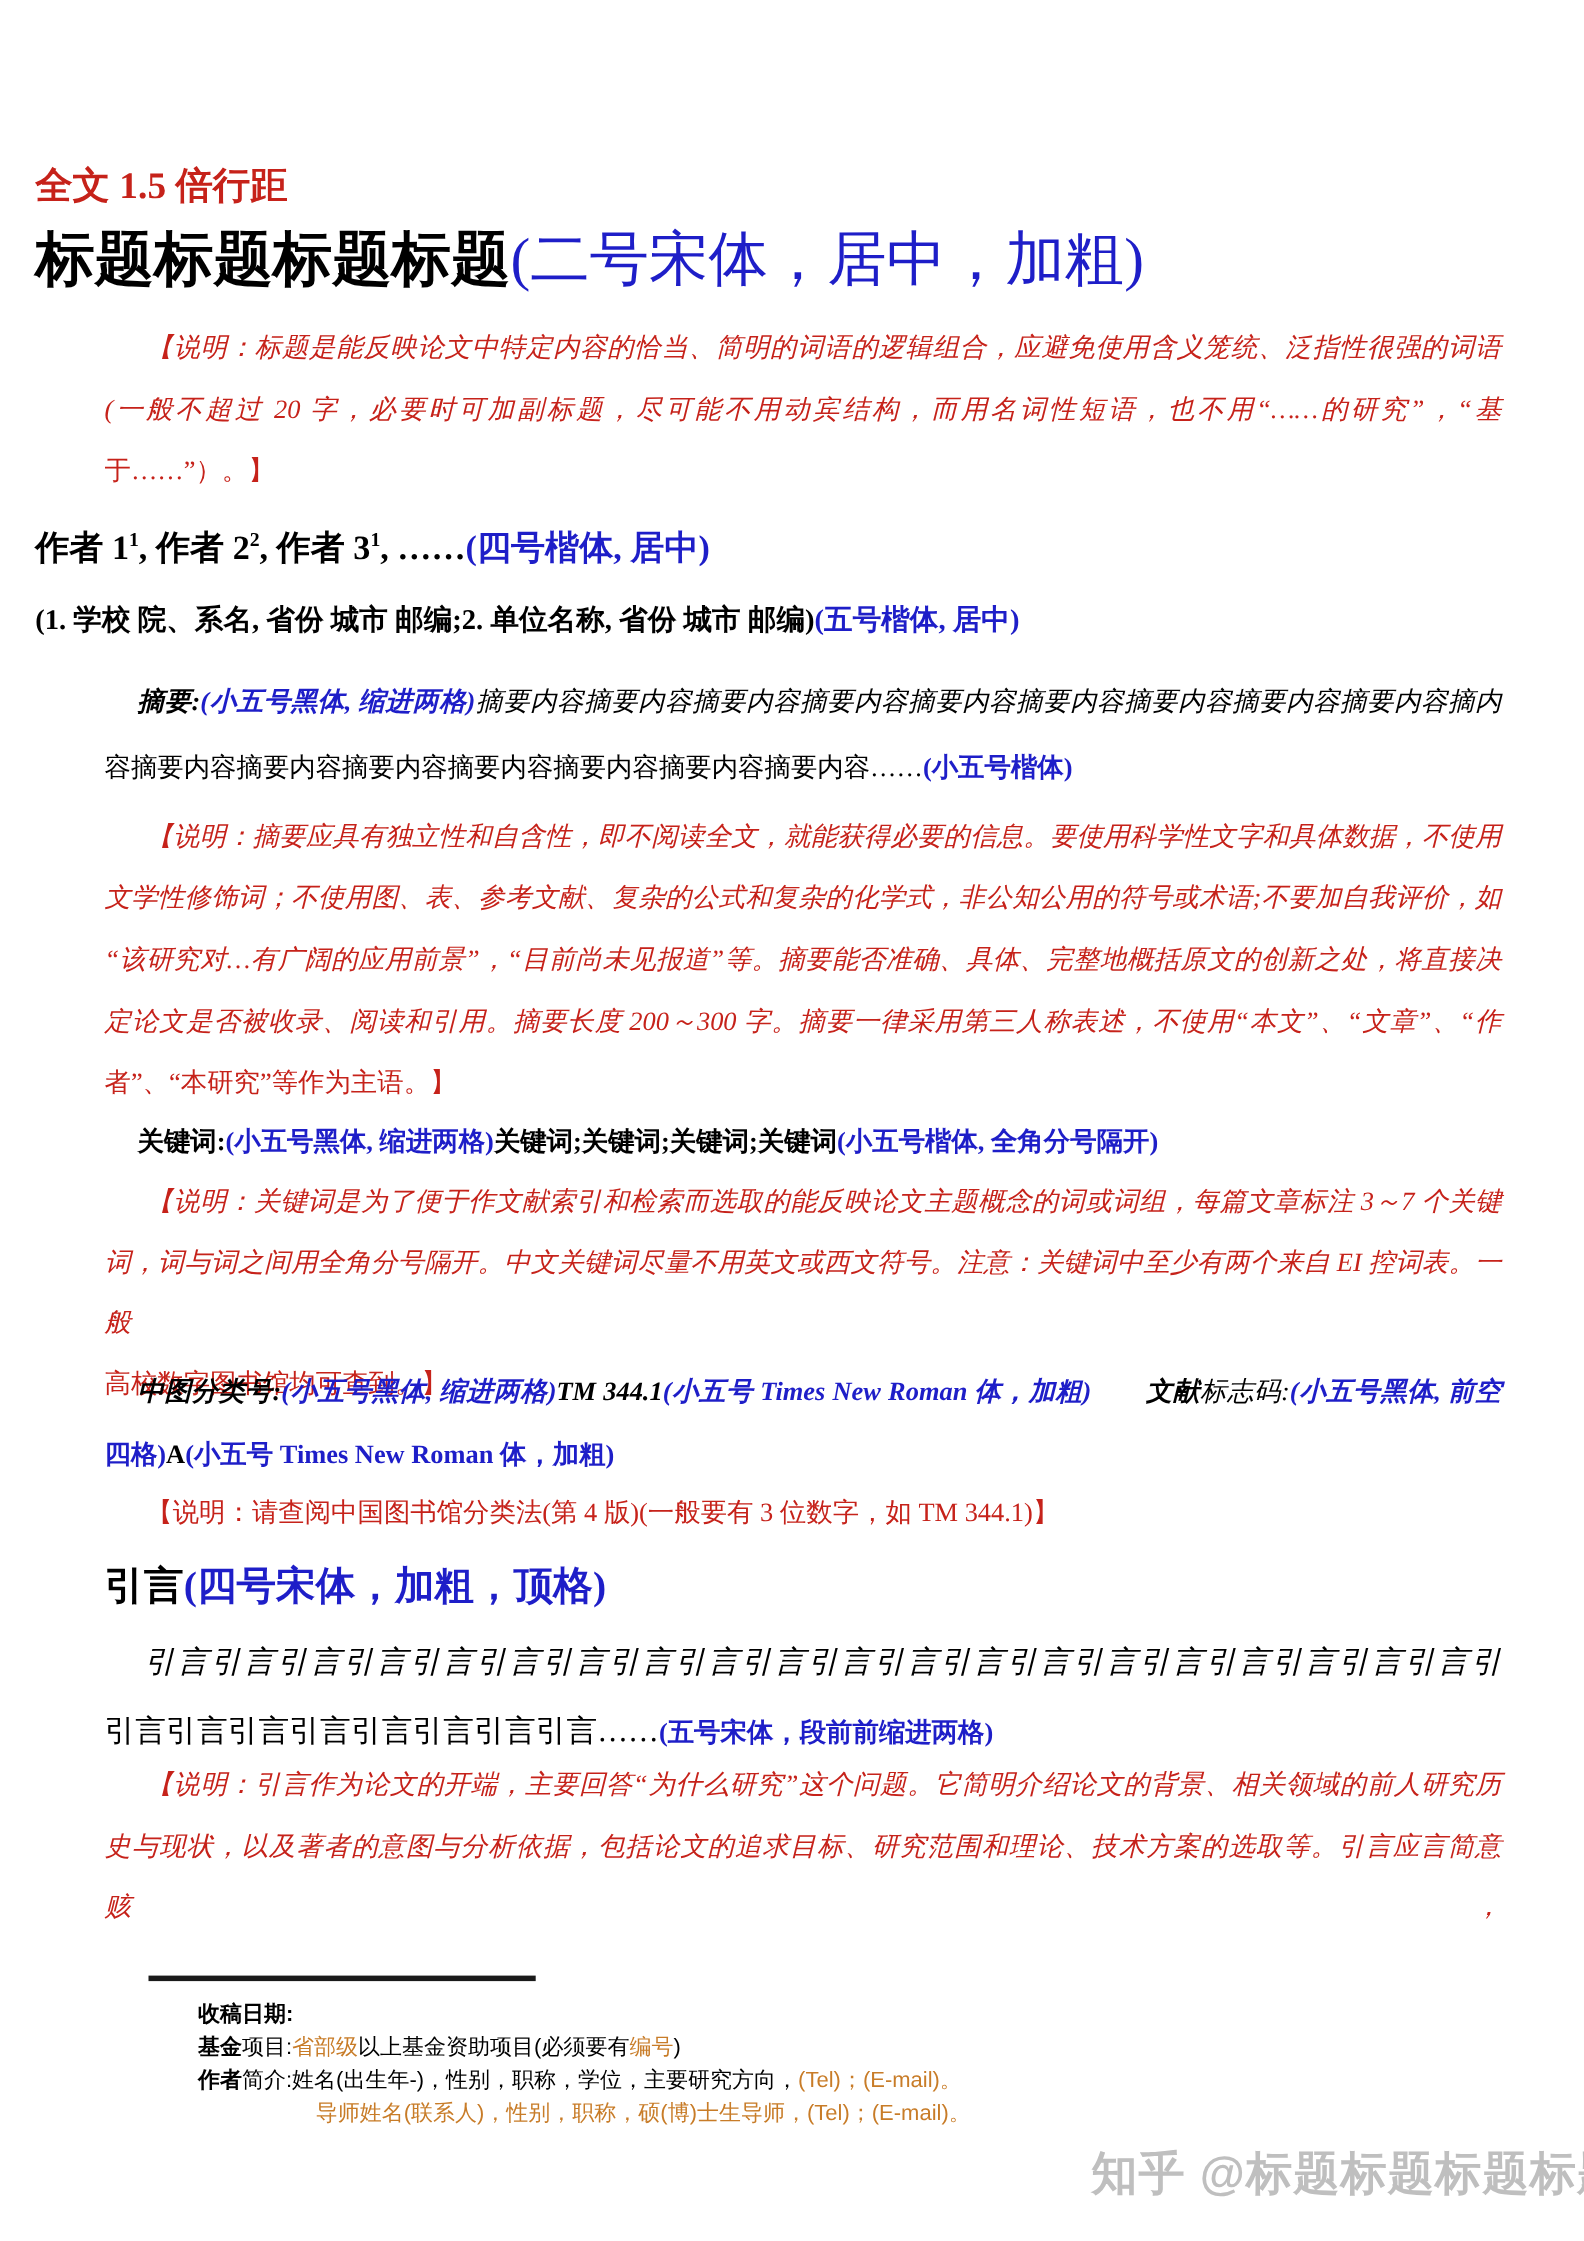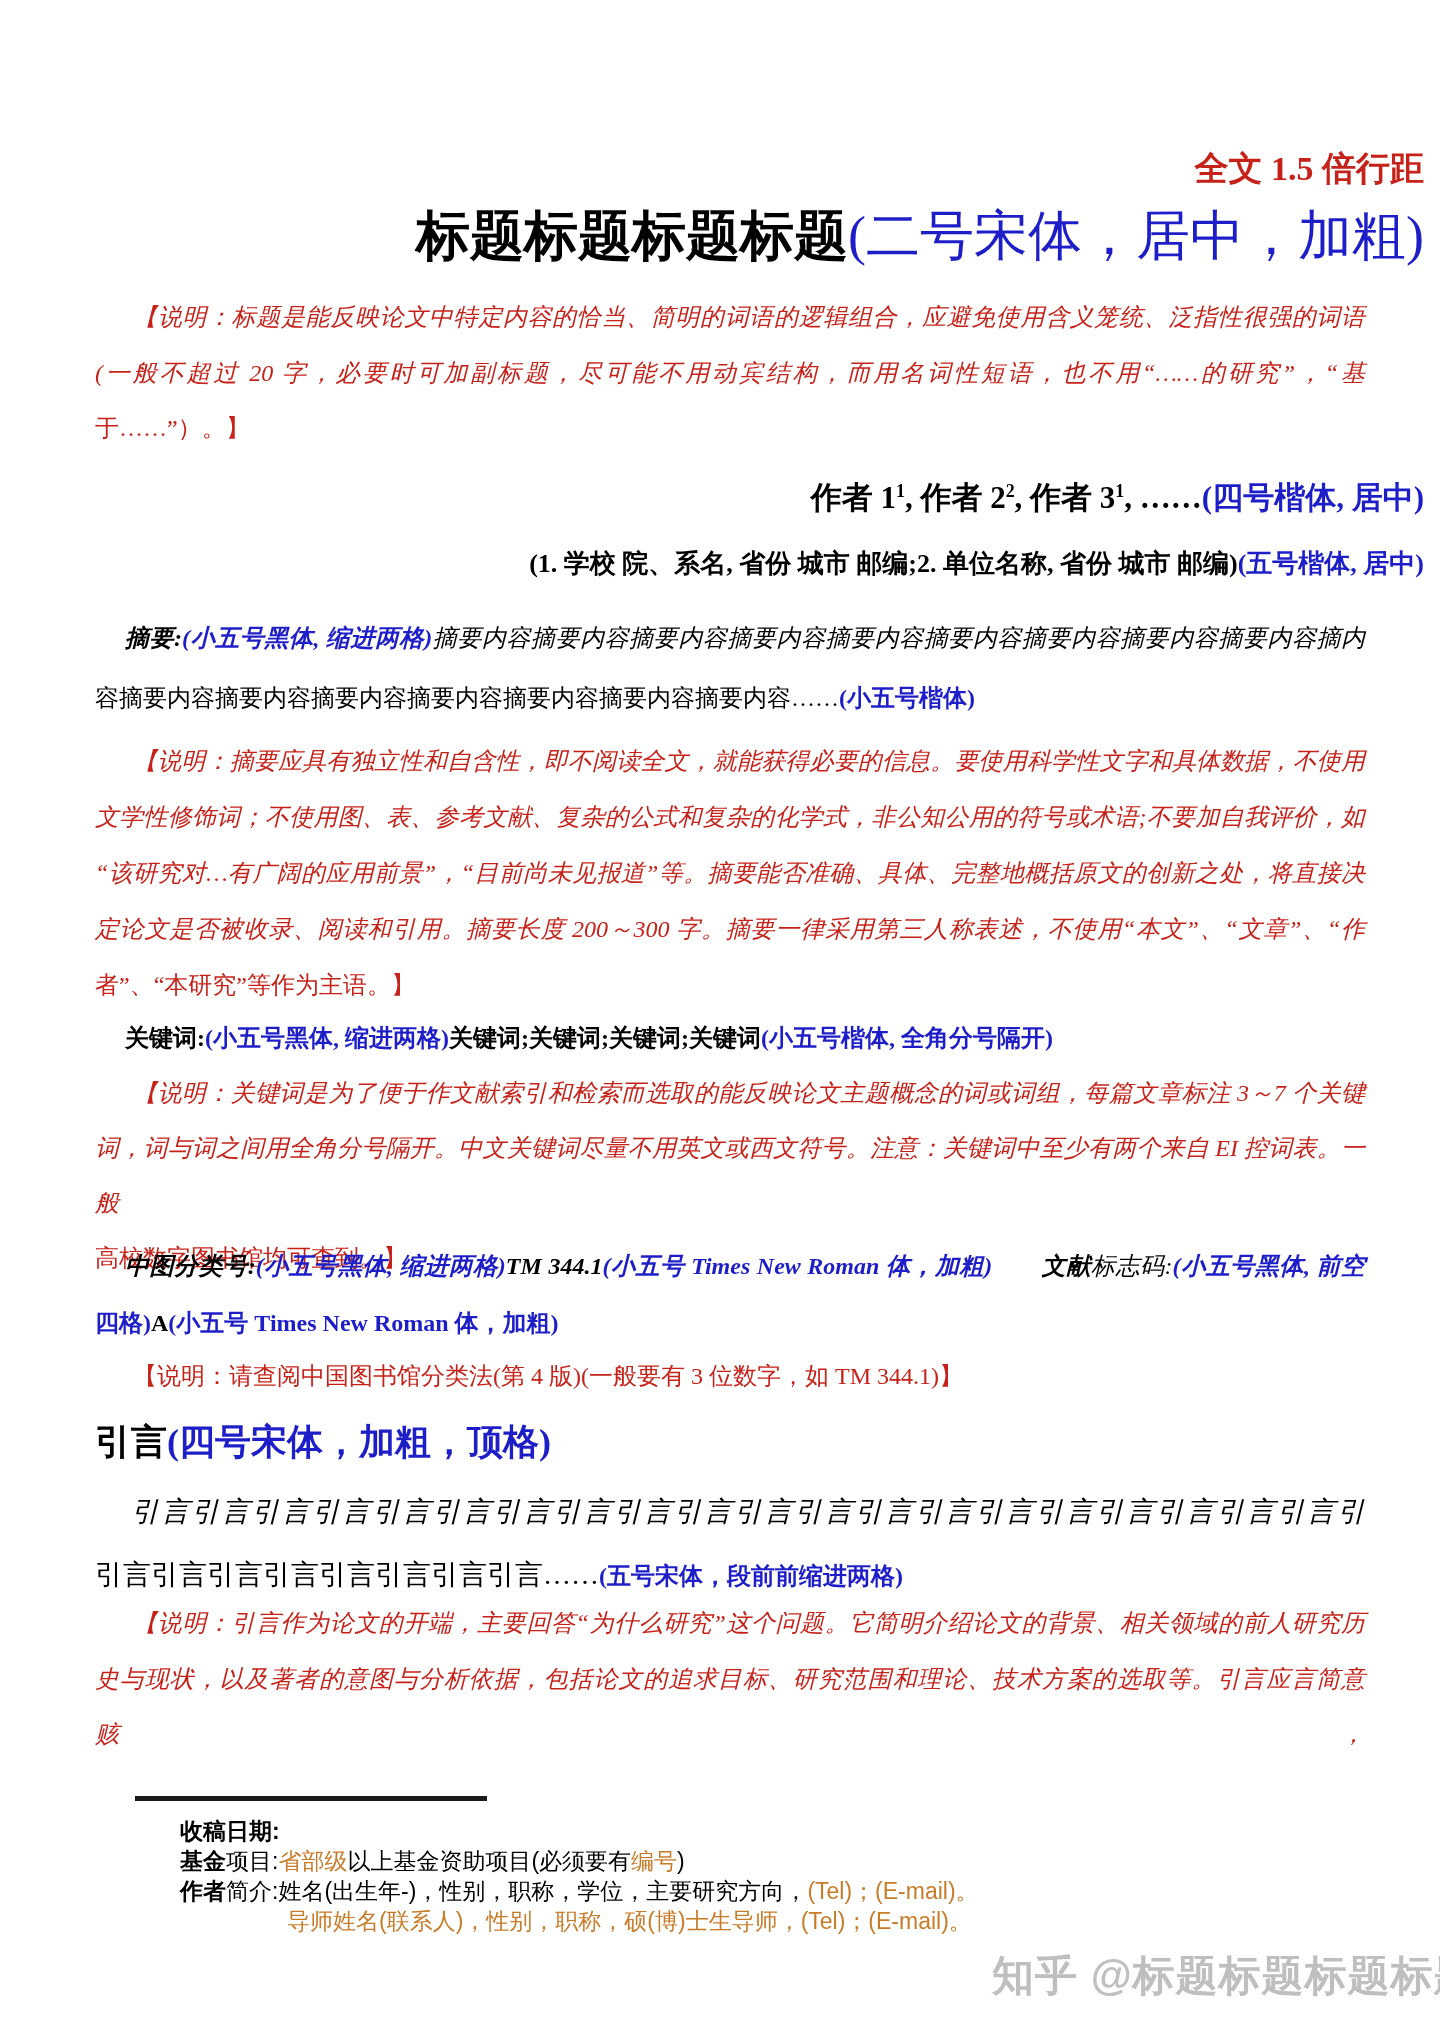--- a/index.html
+++ b/index.html
@@ -5,36 +5,36 @@
   html,body{margin:0;padding:0;background:#ffffff;}
   .page{
     position:relative;
     width:1440px;height:2037px;
     background:#ffffff;
     font-family:"Liberation Serif","DejaVu Serif",serif;
     color:#000;
     overflow:hidden;
   }
   .blk{position:absolute;left:95px;right:75px;font-size:24px;}
-  .center{left:0;right:16px;text-align:right;padding-left:32px;}
+  .center{left:0;right:4px;text-align:left;padding-left:32px;}
   .jl{text-align:justify;text-align-last:justify;font-style:italic;}
   .ll{text-align:left;}
   .in{text-indent:38px;}
   .in2{text-indent:30px;}
   .b{font-weight:bold;}
   .u{color:var(--blue,#1e1ec8);}
   .r{color:var(--red,#c6221a);}
   .o{color:var(--orange,#c87c28);}
   .sup{vertical-align:super;font-size:58%;line-height:0;}
   .s24{font-size:24px;}
   .sep{position:absolute;background:var(--separator,#1a1a1a);}
   .footnotes{
     position:absolute;left:180px;right:60px;
     font-family:"Liberation Sans","DejaVu Sans",sans-serif;
-    font-size:23px;line-height:30px;
+    font-size:20px;line-height:30px;
   }
   .fn-advisor{padding-left:107px;}
   .watermark{
     position:absolute;left:992px;top:1948px;
     font-family:"Liberation Sans","DejaVu Sans",sans-serif;
     font-size:42px;font-weight:bold;letter-spacing:1px;
     color:var(--watermark_gray,#bfbfbf);
     white-space:nowrap;
   }
 </style>

